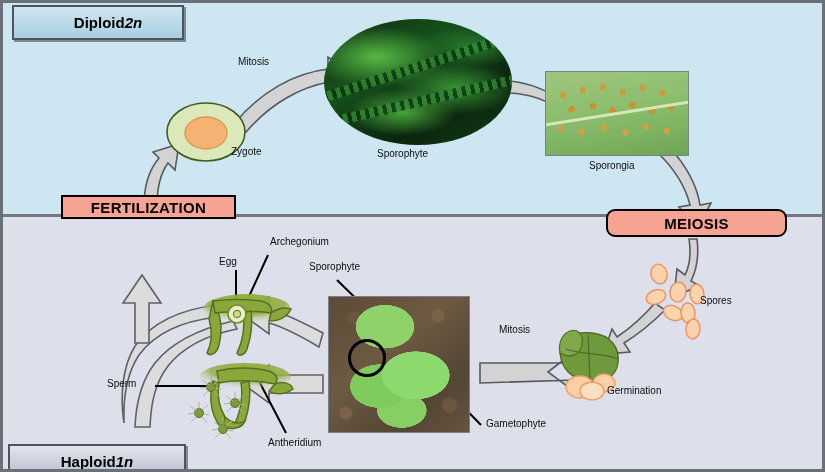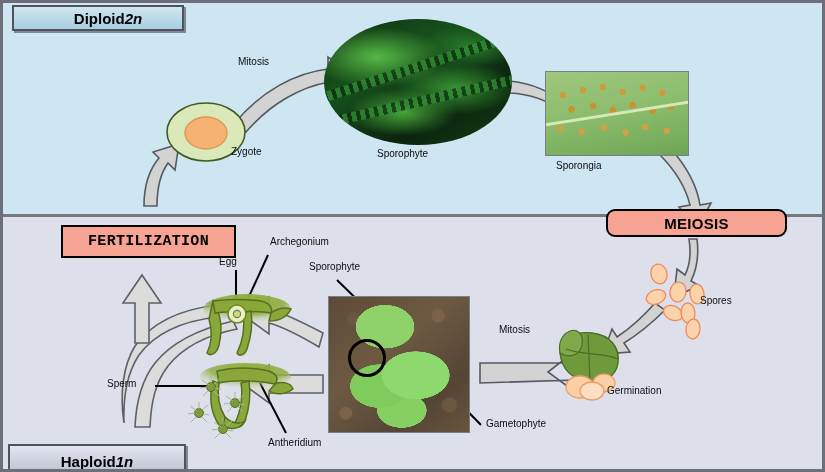--- a/index.html
+++ b/index.html
@@ -44,21 +44,21 @@
     font-size: 15px;
     color: #000;
     line-height: 1;
     display: flex;
     align-items: center;
     justify-content: center;
     box-shadow: 2px 2px 0 rgba(60,60,70,.55);
   }
   .plaque i { font-style: italic; }
   #plaque-diploid {
-    left: 9px; top: 2px; width: 172px; height: 26px;
+    left: 9px; top: 2px; width: 172px; height: 35px;
     background: linear-gradient(#cfe5f0, #a8cfe2);
     padding-left: 20px;
   }
   #plaque-haploid {
     left: 5px; top: 441px; width: 178px; height: 34px;
     background: linear-gradient(#e3e5ee, #b9bece);
   }
 
   
   .procbox {
@@ -68,21 +68,21 @@
     border: 2px solid #000;
     color: #000;
     font-weight: bold;
     font-size: 15px;
     letter-spacing: .3px;
     display: flex;
     align-items: center;
     justify-content: center;
     z-index: 30;
   }
-  #box-fertilization { left: 58px; top: 222px; width: 175px; height: 33px; font-family: Liberation Mono, monospace; }
+  #box-fertilization { left: 58px; top: 192px; width: 175px; height: 24px; }
   #box-meiosis      { left: 603px; top: 206px; width: 181px; height: 28px; border-radius: 9px; }
 
   
   .label {
     position: absolute;
     font-size: 10px;
     color: #0d0d0d;
     white-space: nowrap;
     z-index: 25;
   }
@@ -328,21 +328,21 @@
   <div class="procbox" id="box-fertilization">
     <span>FERTILIZATION</span>
   </div>
   <div class="procbox" id="box-meiosis">
     <span>MEIOSIS</span>
   </div>
 
   <div class="label" style="left:235px; top:53px;">Mitosis</div>
   <div class="label" style="left:228px; top:143px;">Zygote</div>
   <div class="label" style="left:374px; top:145px;">Sporophyte</div>
-  <div class="label" style="left:553px; top:157px;">Sporongia</div>
+  <div class="label" style="left:586px; top:157px;">Sporongia</div>
   <div class="label" style="left:697px; top:292px;">Spores</div>
   <div class="label" style="left:496px; top:321px;">Mitosis</div>
   <div class="label" style="left:604px; top:382px;">Germination</div>
   <div class="label" style="left:483px; top:415px;">Gametophyte</div>
   <div class="label" style="left:306px; top:258px;">Sporophyte</div>
   <div class="label" style="left:247px; top:233px;margin-left:20px;">Archegonium</div>
   <div class="label" style="left:216px; top:253px;">Egg</div>
   <div class="label" style="left:255px; top:434px;margin-left:10px;">Antheridium</div>
   <div class="label" style="left:104px; top:375px;">Sperm</div>
 

